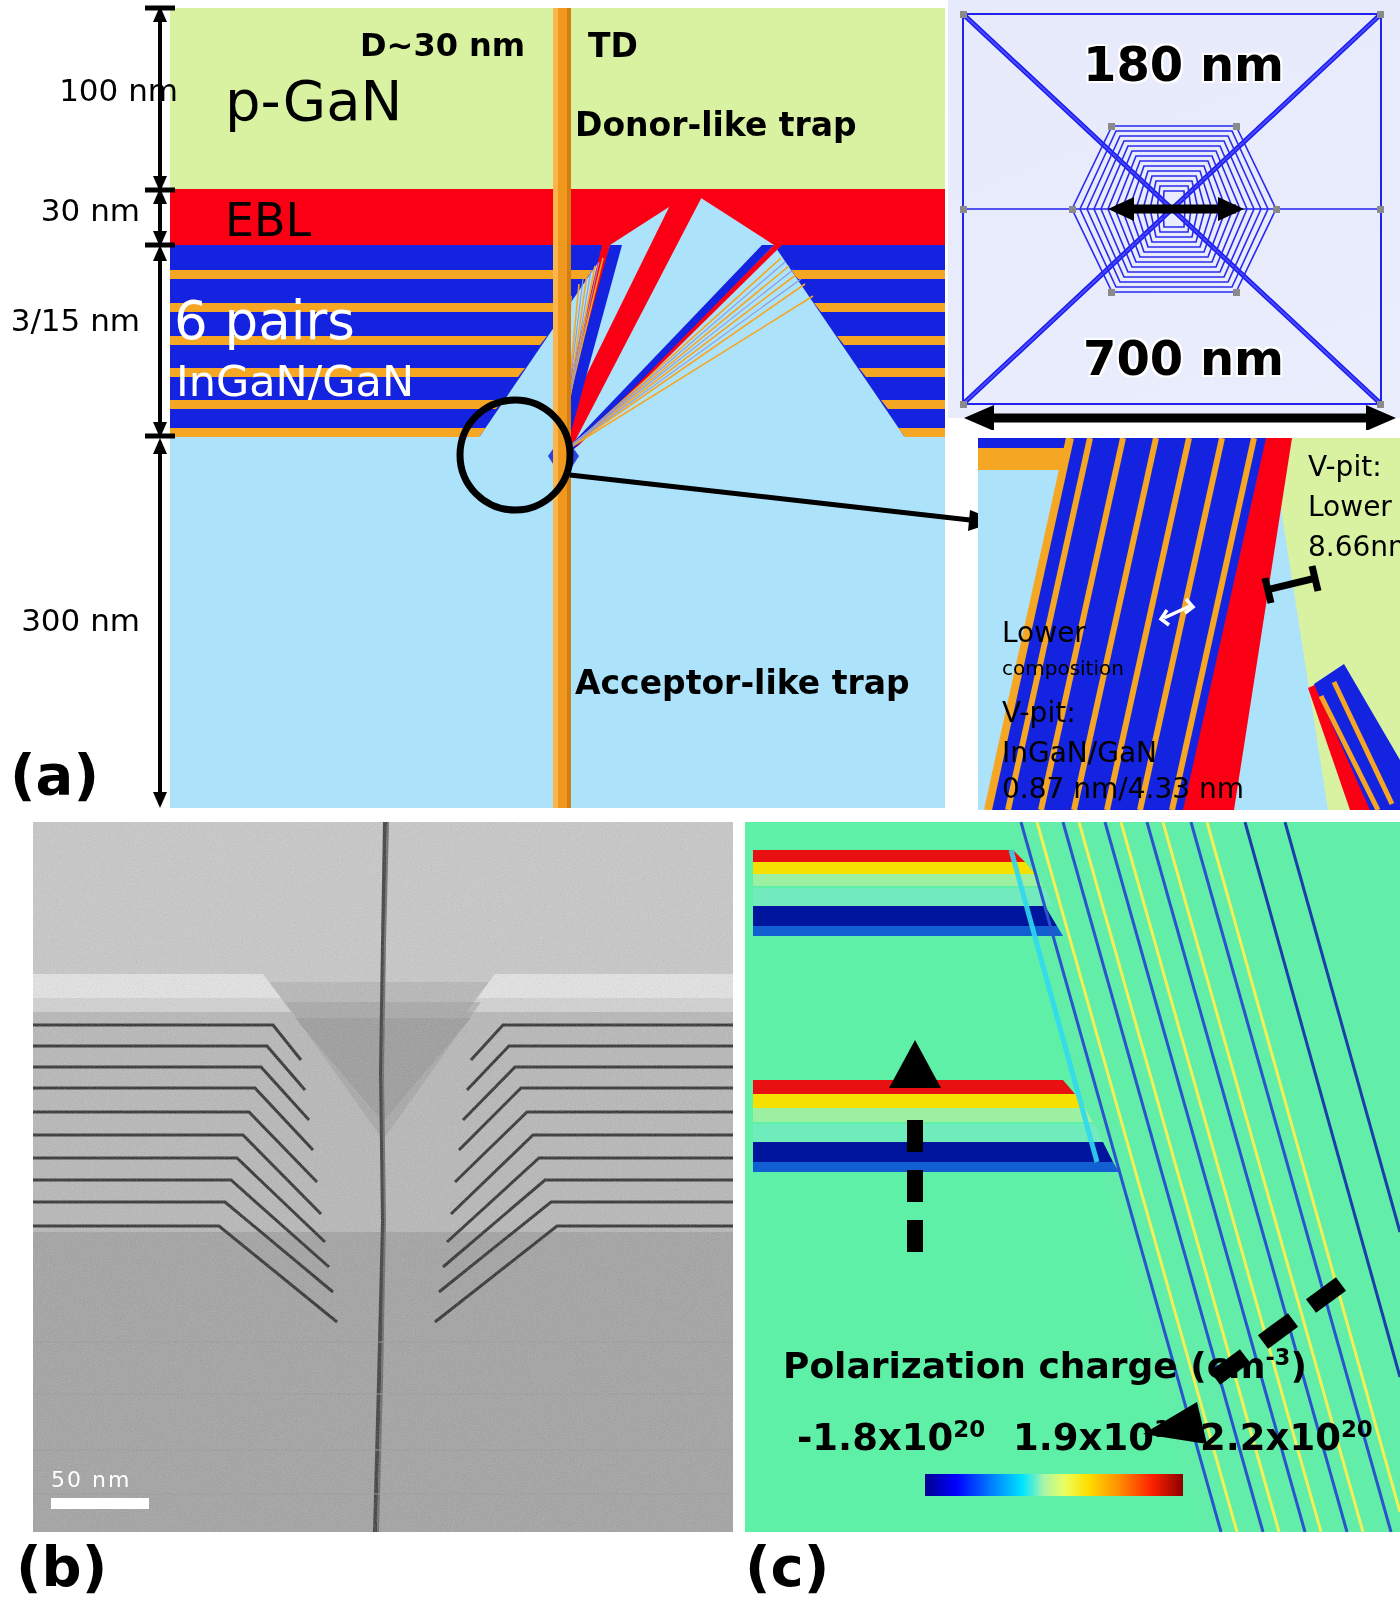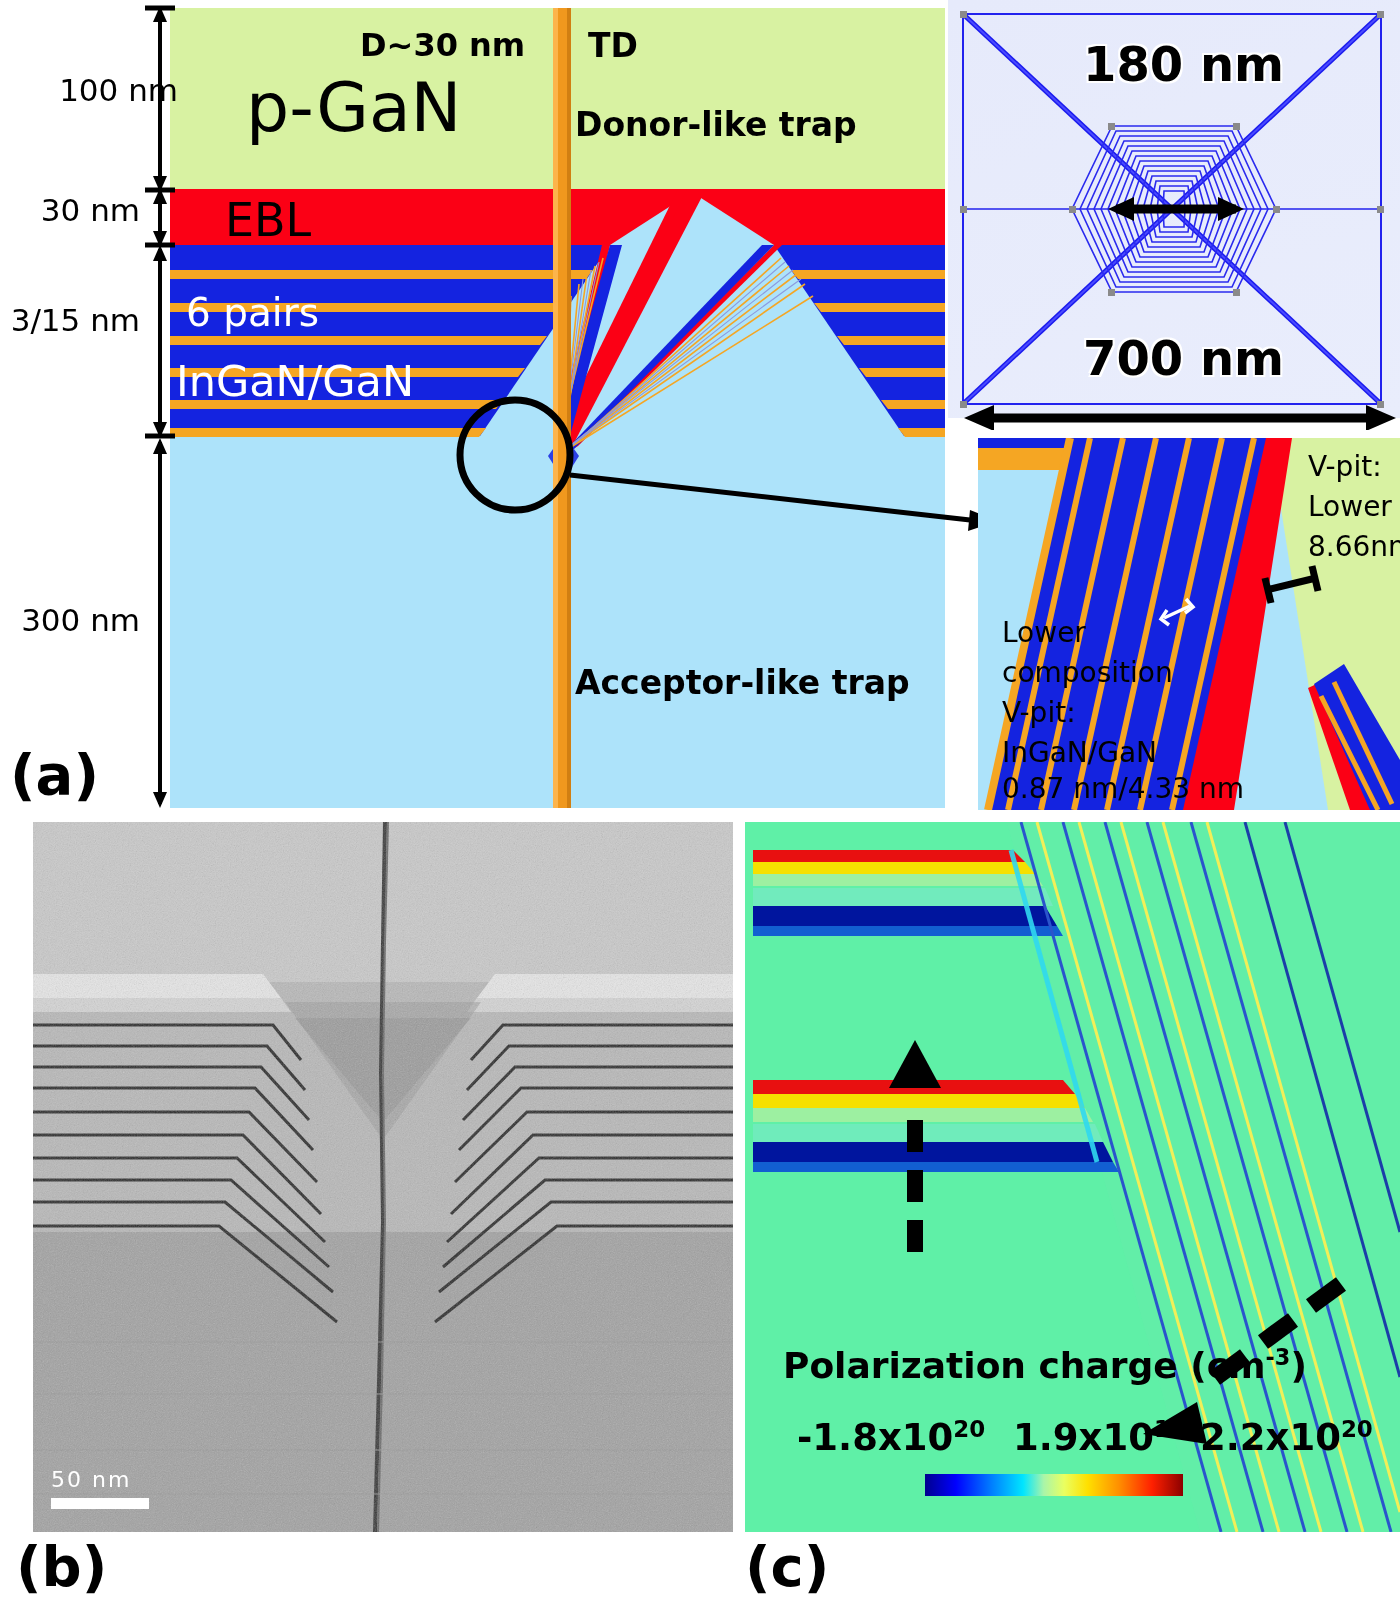--- a/index.html
+++ b/index.html
@@ -147,23 +147,23 @@
         </g>
 
         <path d="M383,441 L395,446 L392,470 L378,448 Z" fill="#1423e0" opacity="0.85"></path>
         <path d="M404,441 L392,446 L395,470 L409,448 Z" fill="#1423e0" opacity="0.85"></path>
 
         <rect x="383" y="0" width="18" height="800" fill="#f0981e"></rect>
         <rect x="383" y="0" width="5" height="800" fill="#fcb44c"></rect>
         <rect x="397" y="0" width="4" height="800" fill="#d17f12"></rect>
       </svg>
 
-      <div class="layername" style="left:55px;top:60px;font-size:68px;margin-left:21px;">p-GaN</div>
+      <div class="layername" style="left:55px;top:60px;font-size:56px;">p-GaN</div>
       <div class="layername" style="left:55px;top:185px;font-size:46px;">EBL</div>
-      <div class="layername white" style="left:16px;top:282px;font-size:39px;">6 pairs</div>
+      <div class="layername white" style="left:4px;top:282px;font-size:53px;">6 pairs</div>
       <div class="layername white" style="left:6px;top:348px;font-size:43px;">InGaN/GaN</div>
 
       <div class="boldtxt" style="left:190px;top:18px;font-size:32px;">D~30 nm</div>
       <div class="boldtxt" style="left:418px;top:18px;font-size:33px;">TD</div>
       <div class="boldtxt" style="left:405px;top:97px;font-size:33px;">Donor-like trap</div>
       <div class="boldtxt" style="left:405px;top:655px;font-size:33px;">Acceptor-like trap</div>
     </div>
 
     <svg style="position:absolute;left:450px;top:380px;width:560px;height:180px;">
       <circle cx="65" cy="75" r="55" fill="none" stroke="#000" stroke-width="7"></circle>
@@ -318,21 +318,21 @@
           <line x1="287" y1="140" x2="293" y2="165" stroke="#000" stroke-width="7"></line>
           <line x1="334" y1="128" x2="340" y2="153" stroke="#000" stroke-width="7"></line>
         </g>
       </svg>
 
       <div class="layername" style="left:330px;top:12px;font-size:28px;">V-pit:</div>
       <div class="layername" style="left:330px;top:52px;font-size:28px;">Lower</div>
       <div class="layername" style="left:330px;top:92px;font-size:28px;">8.66nm</div>
 
       <div class="layername" style="left:24px;top:178px;font-size:28px;">Lower</div>
-      <div class="layername" style="left:24px;top:218px;font-size:28px;">composition</div>
+      <div class="layername" style="left:24px;top:218px;font-size:20px;">composition</div>
       <div class="layername" style="left:24px;top:258px;font-size:28px;">V-pit:</div>
       <div class="layername" style="left:24px;top:298px;font-size:28px;">InGaN/GaN</div>
       <div class="layername" style="left:24px;top:334px;font-size:28px;">0.87 nm/4.33 nm</div>
     </div>
 
     <div class="panel-tag" style="left:10px;top:742px;font-size:56px;">(a)</div>
   </div>
 
   <div id="panel-b">
     <div id="tem">

